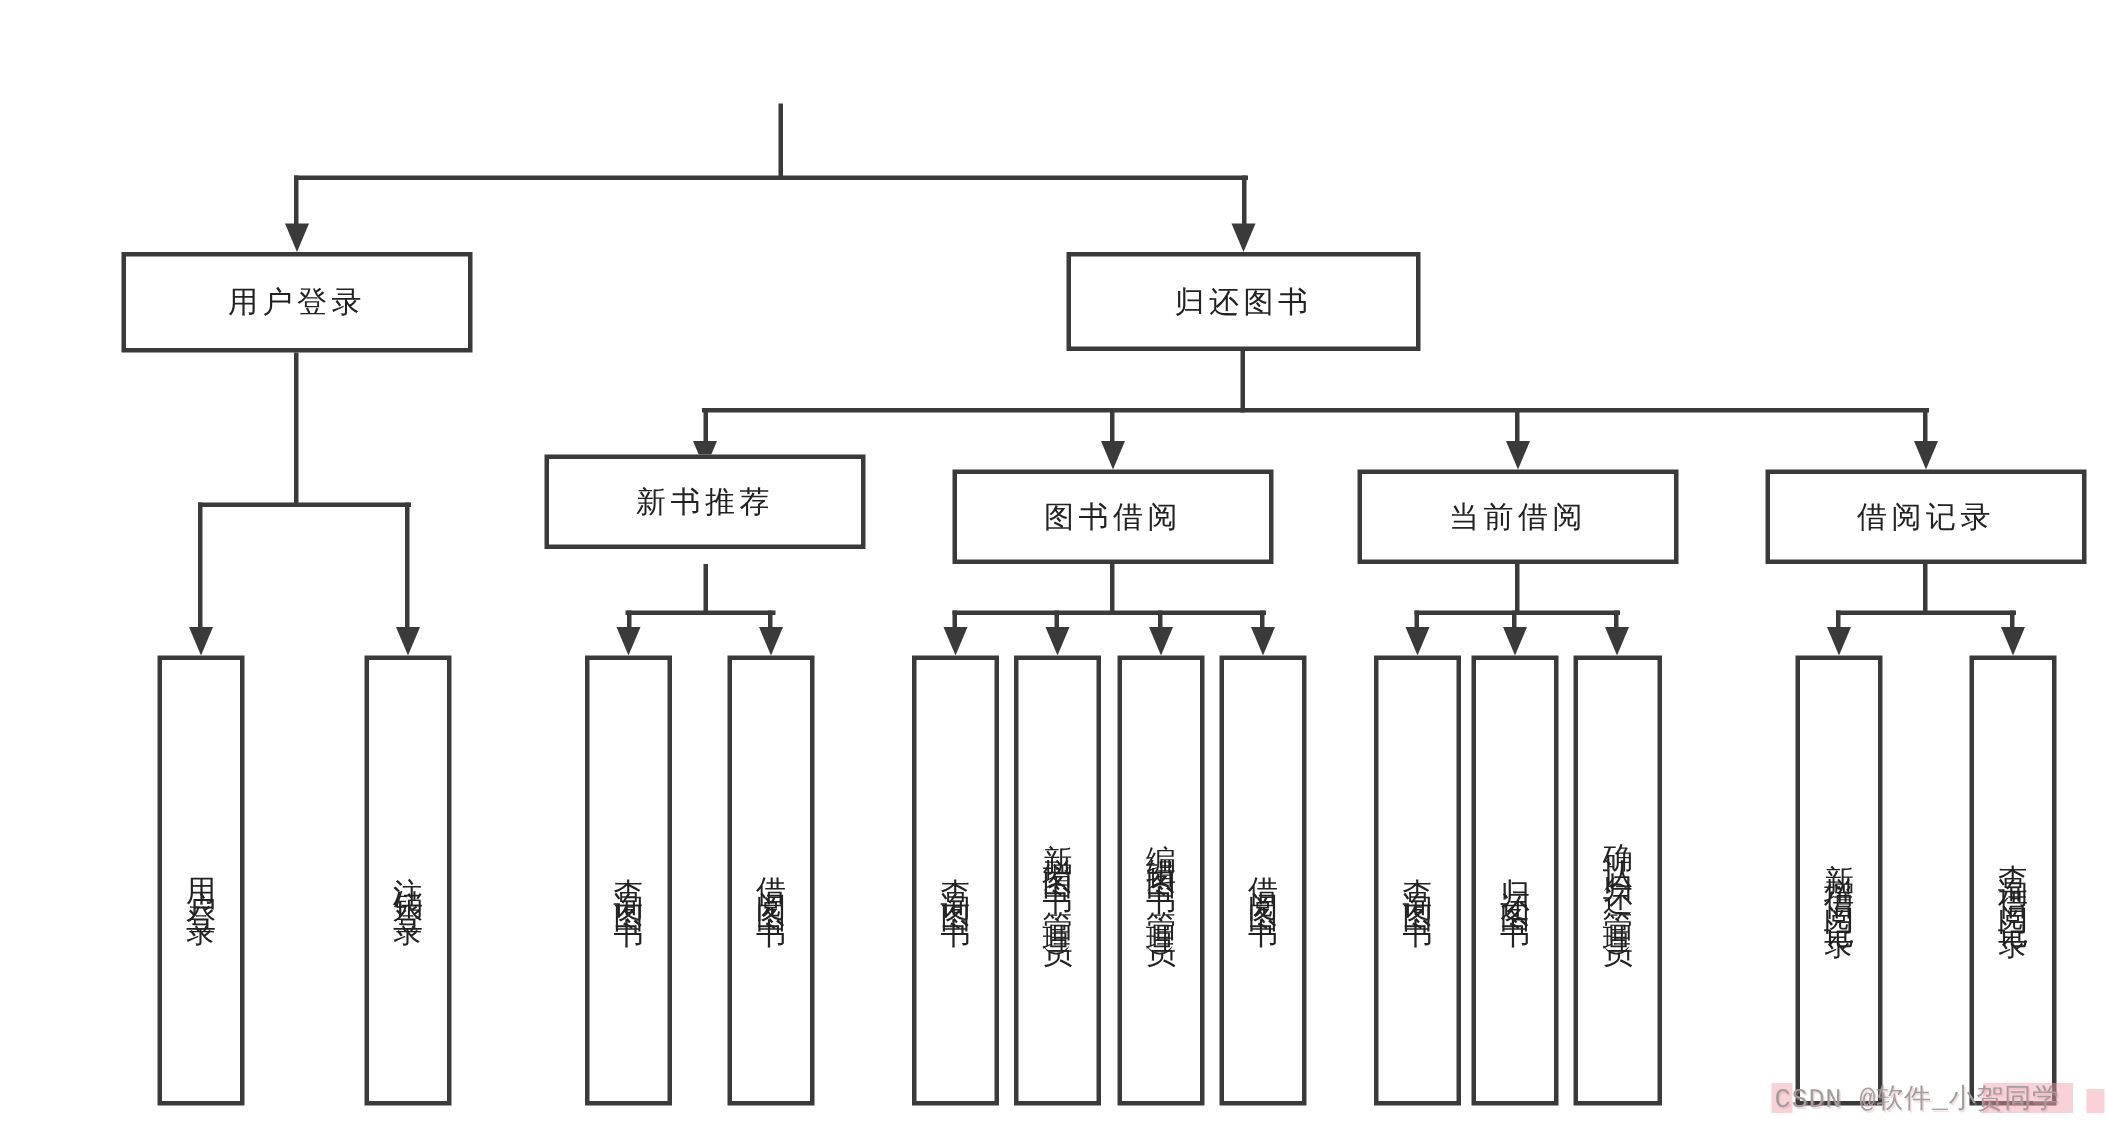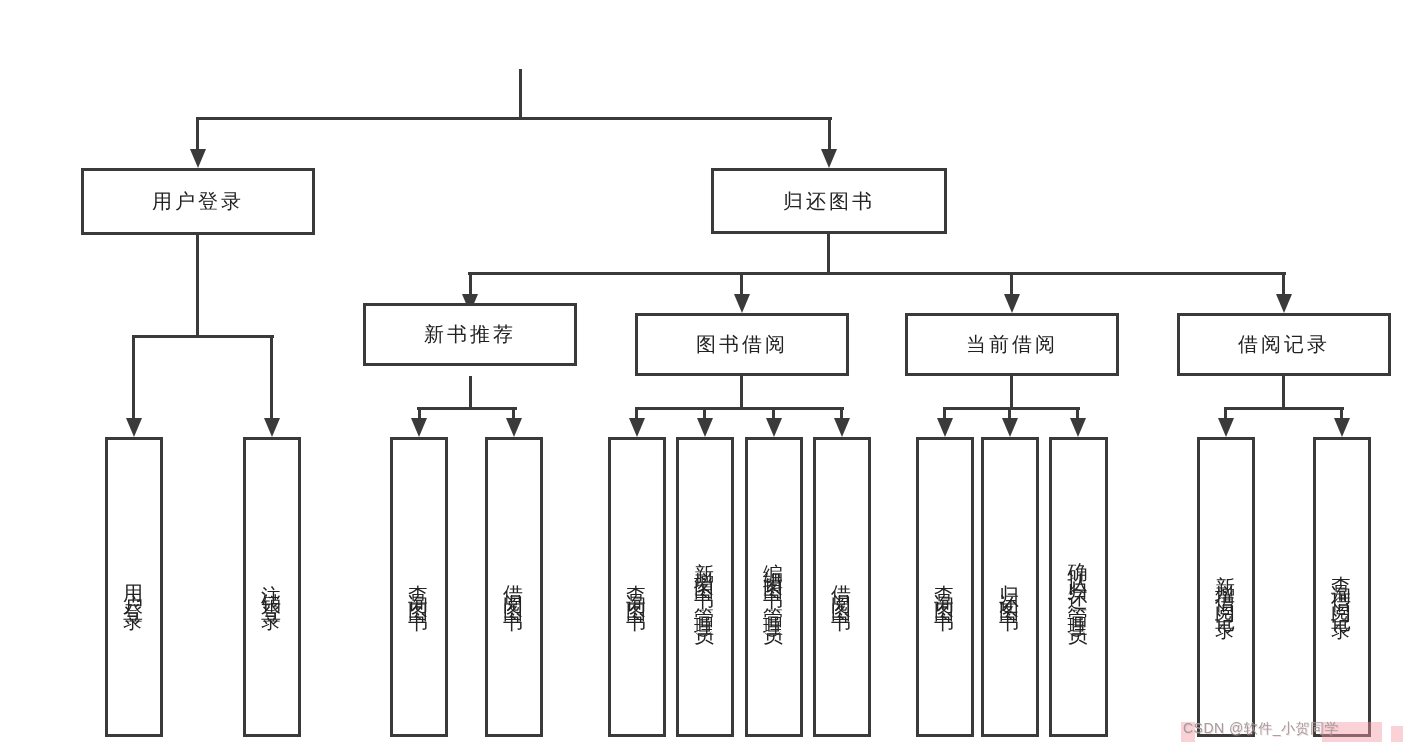--- a/index.html
+++ b/index.html
@@ -38,25 +38,26 @@
     border-right: 8px solid transparent;
     border-top: 19px solid #3a3a3a;
     z-index: 1;
   }
   .wm {
     position: absolute;
     left: 1183px;
     top: 720px;
     width: 220px;
     color: #9e9e9e;
-    font-size: 14px;
+    font-size: 18px;
     letter-spacing: 0.5px;
     white-space: nowrap;
     z-index: 4;
     text-shadow: 1px 1px 0 rgba(240,150,160,0.35);
+    font-family: Liberation Mono, monospace;
   }
   .wm-accent { position: absolute; background: #f19aa6; opacity: 0.45; z-index: 3; }
 </style>
 </head>
 <body>
 
 <div class="stage">
 
   <div class="ln" style="left:519px;top:69px;width:3px;height:51px"></div>
   <div class="ln" style="left:196px;top:117px;width:636px;height:3px"></div>

